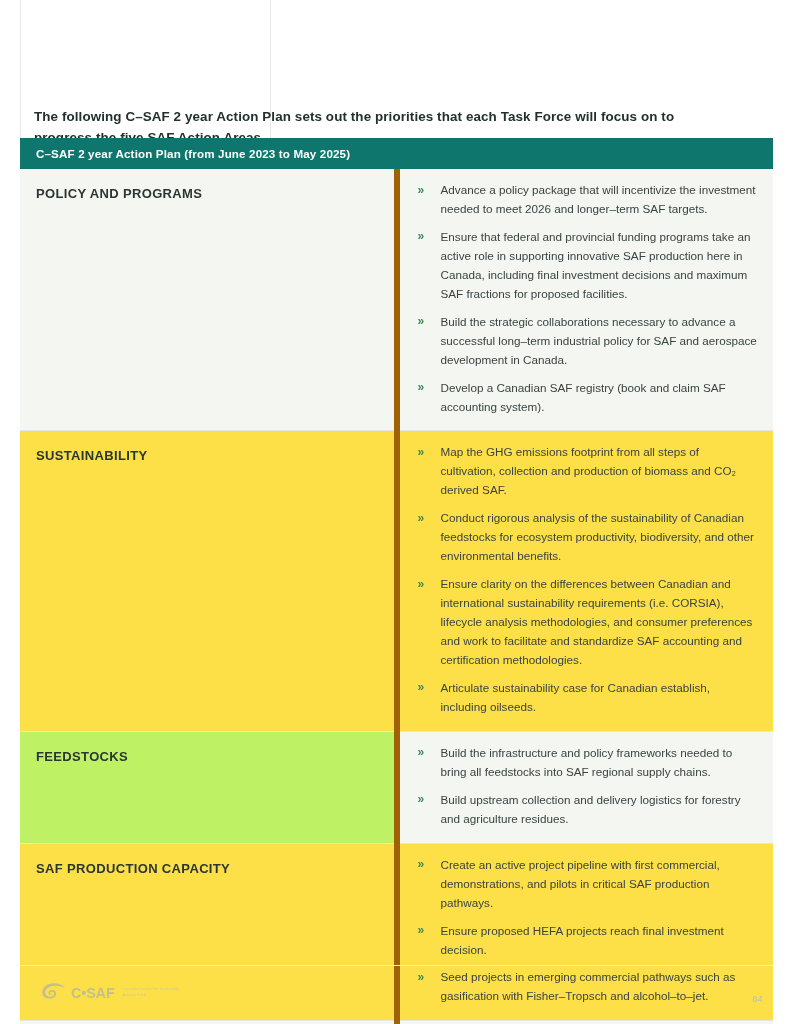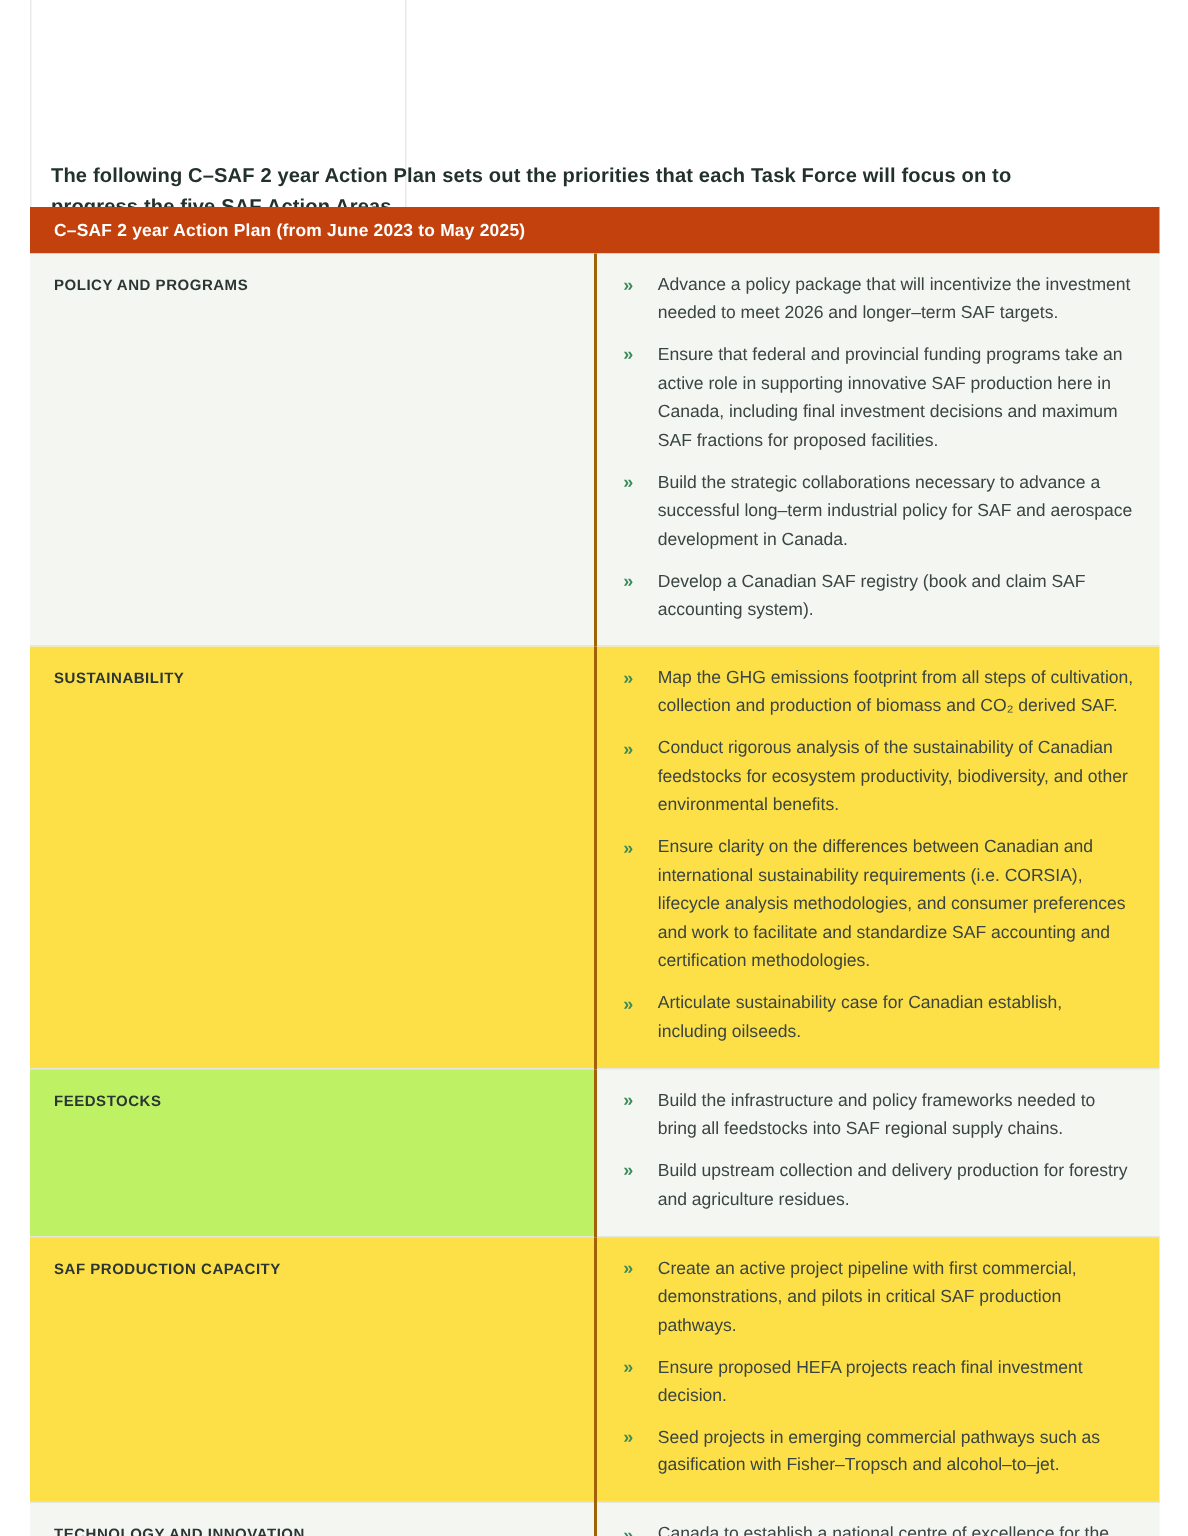--- a/index.html
+++ b/index.html
@@ -69,23 +69,23 @@
     vertical-align: top;
     border-bottom: 1px solid #e3e6e1;
     padding: 0;
   }
 
   tr.tint td { background: #f3f6f1; }
   tr.plain td { background: #fde047; }
 
   td.area-cell {
     width: 156px;
-    border-right: 2px solid #a16207;
+    border-right: 6px solid #a16207;
     padding: 14px 10px 16px 16px;
-    font-size: 10px;
+    font-size: 13px;
     font-weight: bold;
     letter-spacing: 0.35px;
     line-height: 1.66;
     color: #2b3633;
     text-transform: uppercase;
   }
 
   td.items-cell {
     padding: 12px 16px 12px 18px;
   }
@@ -162,21 +162,21 @@
 <div class="page">
 
   <div class="guide g1"></div>
   <div class="guide g2"></div>
 
   <p class="intro">The following C–SAF 2 year Action Plan sets out the priorities that each Task Force will focus on to progress the five SAF Action Areas.</p>
 
   <table class="action-table">
     <thead>
       <tr>
-        <th class="hdr-cell" colspan="2" style="background: #c2410c;">C–SAF 2 year Action Plan (from June 2023 to May 2025)</th>
+        <th class="hdr-cell" colspan="2" style="background: #0f766e;">C–SAF 2 year Action Plan (from June 2023 to May 2025)</th>
       </tr>
     </thead>
     <tbody id="table-body">
         <tr class="tint">
           <td class="area-cell" style="background: rgb(243, 246, 241);">POLICY AND PROGRAMS</td>
           <td class="items-cell" style="background: rgb(243, 246, 241);">
             <ul class="bullets">
               <li><span class="chev" style="color: rgb(60, 138, 88);">»</span><span>Advance a policy package that will incentivize the investment needed to meet 2026 and longer–term SAF targets.</span></li>
               <li><span class="chev" style="color: rgb(60, 138, 88);">»</span><span>Ensure that federal and provincial funding programs take an active role in supporting innovative SAF production here in Canada, including final investment decisions and maximum SAF fractions for proposed facilities.</span></li>
               <li><span class="chev" style="color: rgb(60, 138, 88);">»</span><span>Build the strategic collaborations necessary to advance a successful long–term industrial policy for SAF and aerospace development in Canada.</span></li>
@@ -193,21 +193,21 @@
               <li><span class="chev" style="color: rgb(60, 138, 88);">»</span><span>Ensure clarity on the differences between Canadian and international sustainability requirements (i.e. CORSIA), lifecycle analysis methodologies, and consumer preferences and work to facilitate and standardize SAF accounting and certification methodologies.</span></li>
               <li><span class="chev" style="color: rgb(60, 138, 88);">»</span><span>Articulate sustainability case for Canadian establish, including oilseeds.</span></li>
             </ul>
           </td>
         </tr>
         <tr class="tint">
           <td class="area-cell" style="background: #bef264;">FEEDSTOCKS</td>
           <td class="items-cell" style="background: rgb(243, 246, 241);">
             <ul class="bullets">
               <li><span class="chev" style="color: rgb(60, 138, 88);">»</span><span>Build the infrastructure and policy frameworks needed to bring all feedstocks into SAF regional supply chains.</span></li>
-              <li><span class="chev" style="color: rgb(60, 138, 88);">»</span><span>Build upstream collection and delivery production for forestry and agriculture residues.</span></li>
+              <li><span class="chev" style="color: rgb(60, 138, 88);">»</span><span>Build upstream collection and delivery logistics for forestry and agriculture residues.</span></li>
             </ul>
           </td>
         </tr>
         <tr class="plain">
           <td class="area-cell">SAF PRODUCTION CAPACITY</td>
           <td class="items-cell">
             <ul class="bullets">
               <li><span class="chev" style="color: rgb(60, 138, 88);">»</span><span>Create an active project pipeline with first commercial, demonstrations, and pilots in critical SAF production pathways.</span></li>
               <li><span class="chev" style="color: rgb(60, 138, 88);">»</span><span>Ensure proposed HEFA projects reach final investment decision.</span></li>
               <li><span class="chev" style="color: rgb(60, 138, 88);">»</span><span>Seed projects in emerging commercial pathways such as gasification with Fisher–Tropsch and alcohol–to–jet.</span></li>
@@ -218,14 +218,26 @@
           <td class="area-cell" style="background: rgb(243, 246, 241);">TECHNOLOGY AND INNOVATION</td>
           <td class="items-cell" style="background: rgb(243, 246, 241);">
             <ul class="bullets">
               <li><span class="chev" style="color: rgb(60, 138, 88);">»</span><span>Canada to establish a national centre of excellence for the future of aviation in a net–zero world to ensure that SAF and aerospace decarbonization priorities are aligned and complimentary.</span></li>
             </ul>
           </td>
         </tr>
       </tbody>
   </table>
 
+  <div class="footer">
+    <div class="logo">
+      <span class="mark">
+        <svg width="26" height="17" viewBox="0 0 26 17" aria-hidden="true">
+          <path d="M2.2 10.6C2.2 4.9 7.4 1.2 13.6 1.2c5.4 0 9.6 2.2 11.2 4.6-2.4-1.4-5.6-2.1-9-2.1-5.9 0-10.6 2.6-10.6 6.6 0 2.6 2 4.4 4.8 4.4 2.3 0 4.1-1.2 4.1-2.9 0-1.3-1-2.1-2.3-2.1-1 0-1.8.5-1.8 1.3 0 .6.4 1 1 1 .4 0 .7-.2.8-.5.3.7-.3 1.4-1.3 1.4-1.2 0-2.1-.9-2.1-2.1 0-1.6 1.5-2.8 3.6-2.8 2.4 0 4.2 1.5 4.2 3.7 0 2.8-2.8 4.9-6.6 4.9C4.9 16.6 2.2 14 2.2 10.6z" fill="#a8adb6"></path>
+        </svg>
+      </span>
+      <span class="wordmark">C•SAF</span>
+      <span class="tagline">Canadian Council for Sustainable Aviation Fuels</span>
+    </div>
+    <div class="page-number">84</div>
+  </div>
 
 </div>
 
 </body></html>

